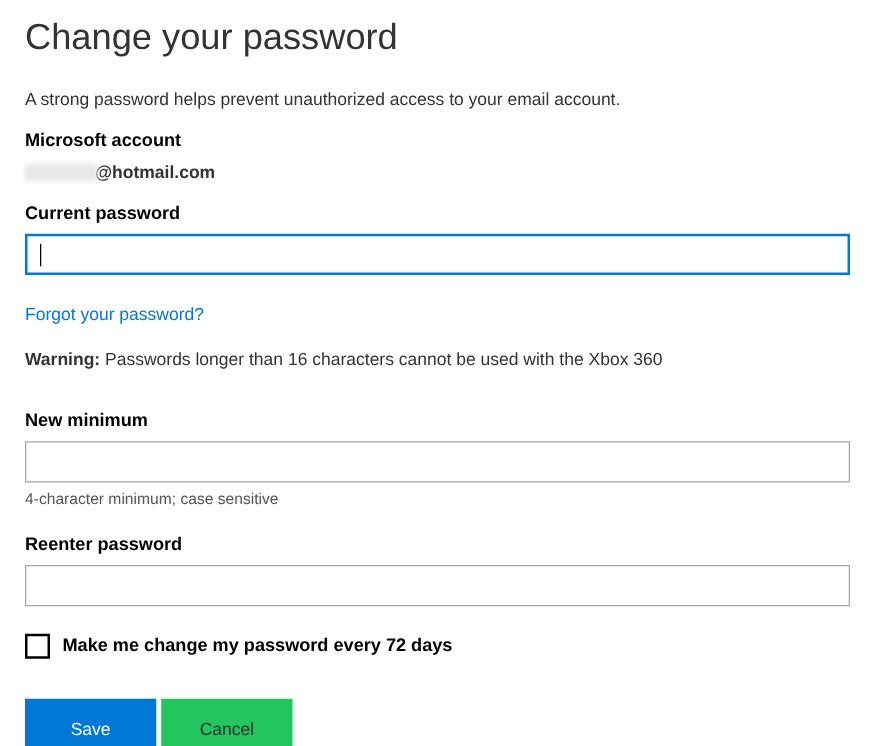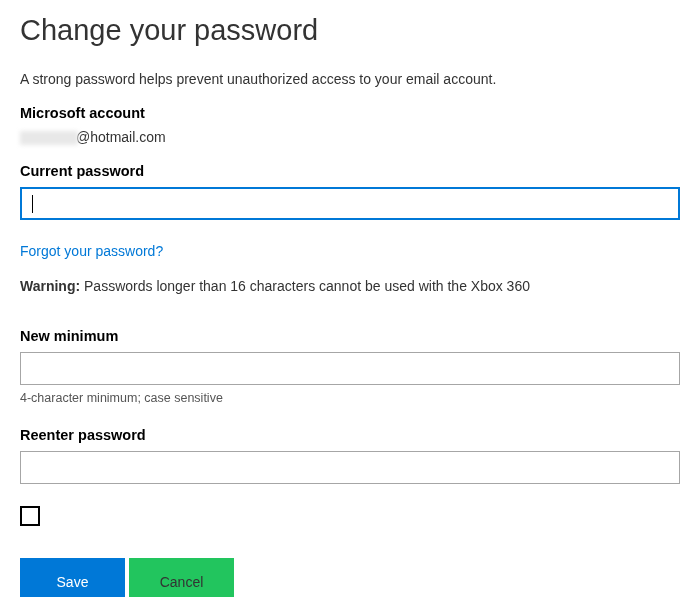--- a/index.html
+++ b/index.html
@@ -31,20 +31,21 @@
       font-size: 14.5px;
       font-weight: 600;
       color: #000000;
       margin-bottom: 8px;
       display: block;
     }
     .account-email {
       font-size: 14px;
       color: #333333;
       margin-bottom: 18px;
+      font-weight: bold;
     }
     .blurred {
       display: inline-block;
       width: 58px;
       height: 14px;
       background: #e8e8e8;
       filter: blur(2px);
       vertical-align: middle;
       margin-right: -2px;
     }
@@ -166,18 +167,19 @@
   <div class="hint-text">4-character minimum; case sensitive</div>
 </div>
 
 <div class="field-block">
   <div class="field-label">Reenter password</div>
   <input type="password" class="text-input" value="" style="">
 </div>
 
 <div class="checkbox-row">
   <div class="checkbox-box"></div>
+  <span class="checkbox-label">Make me change my password every 72 days</span>
 </div>
 
 <div class="button-row">
   <button class="btn btn-primary">Save</button>
   <button class="btn btn-secondary">Cancel</button>
 </div>
 
 </body></html>

